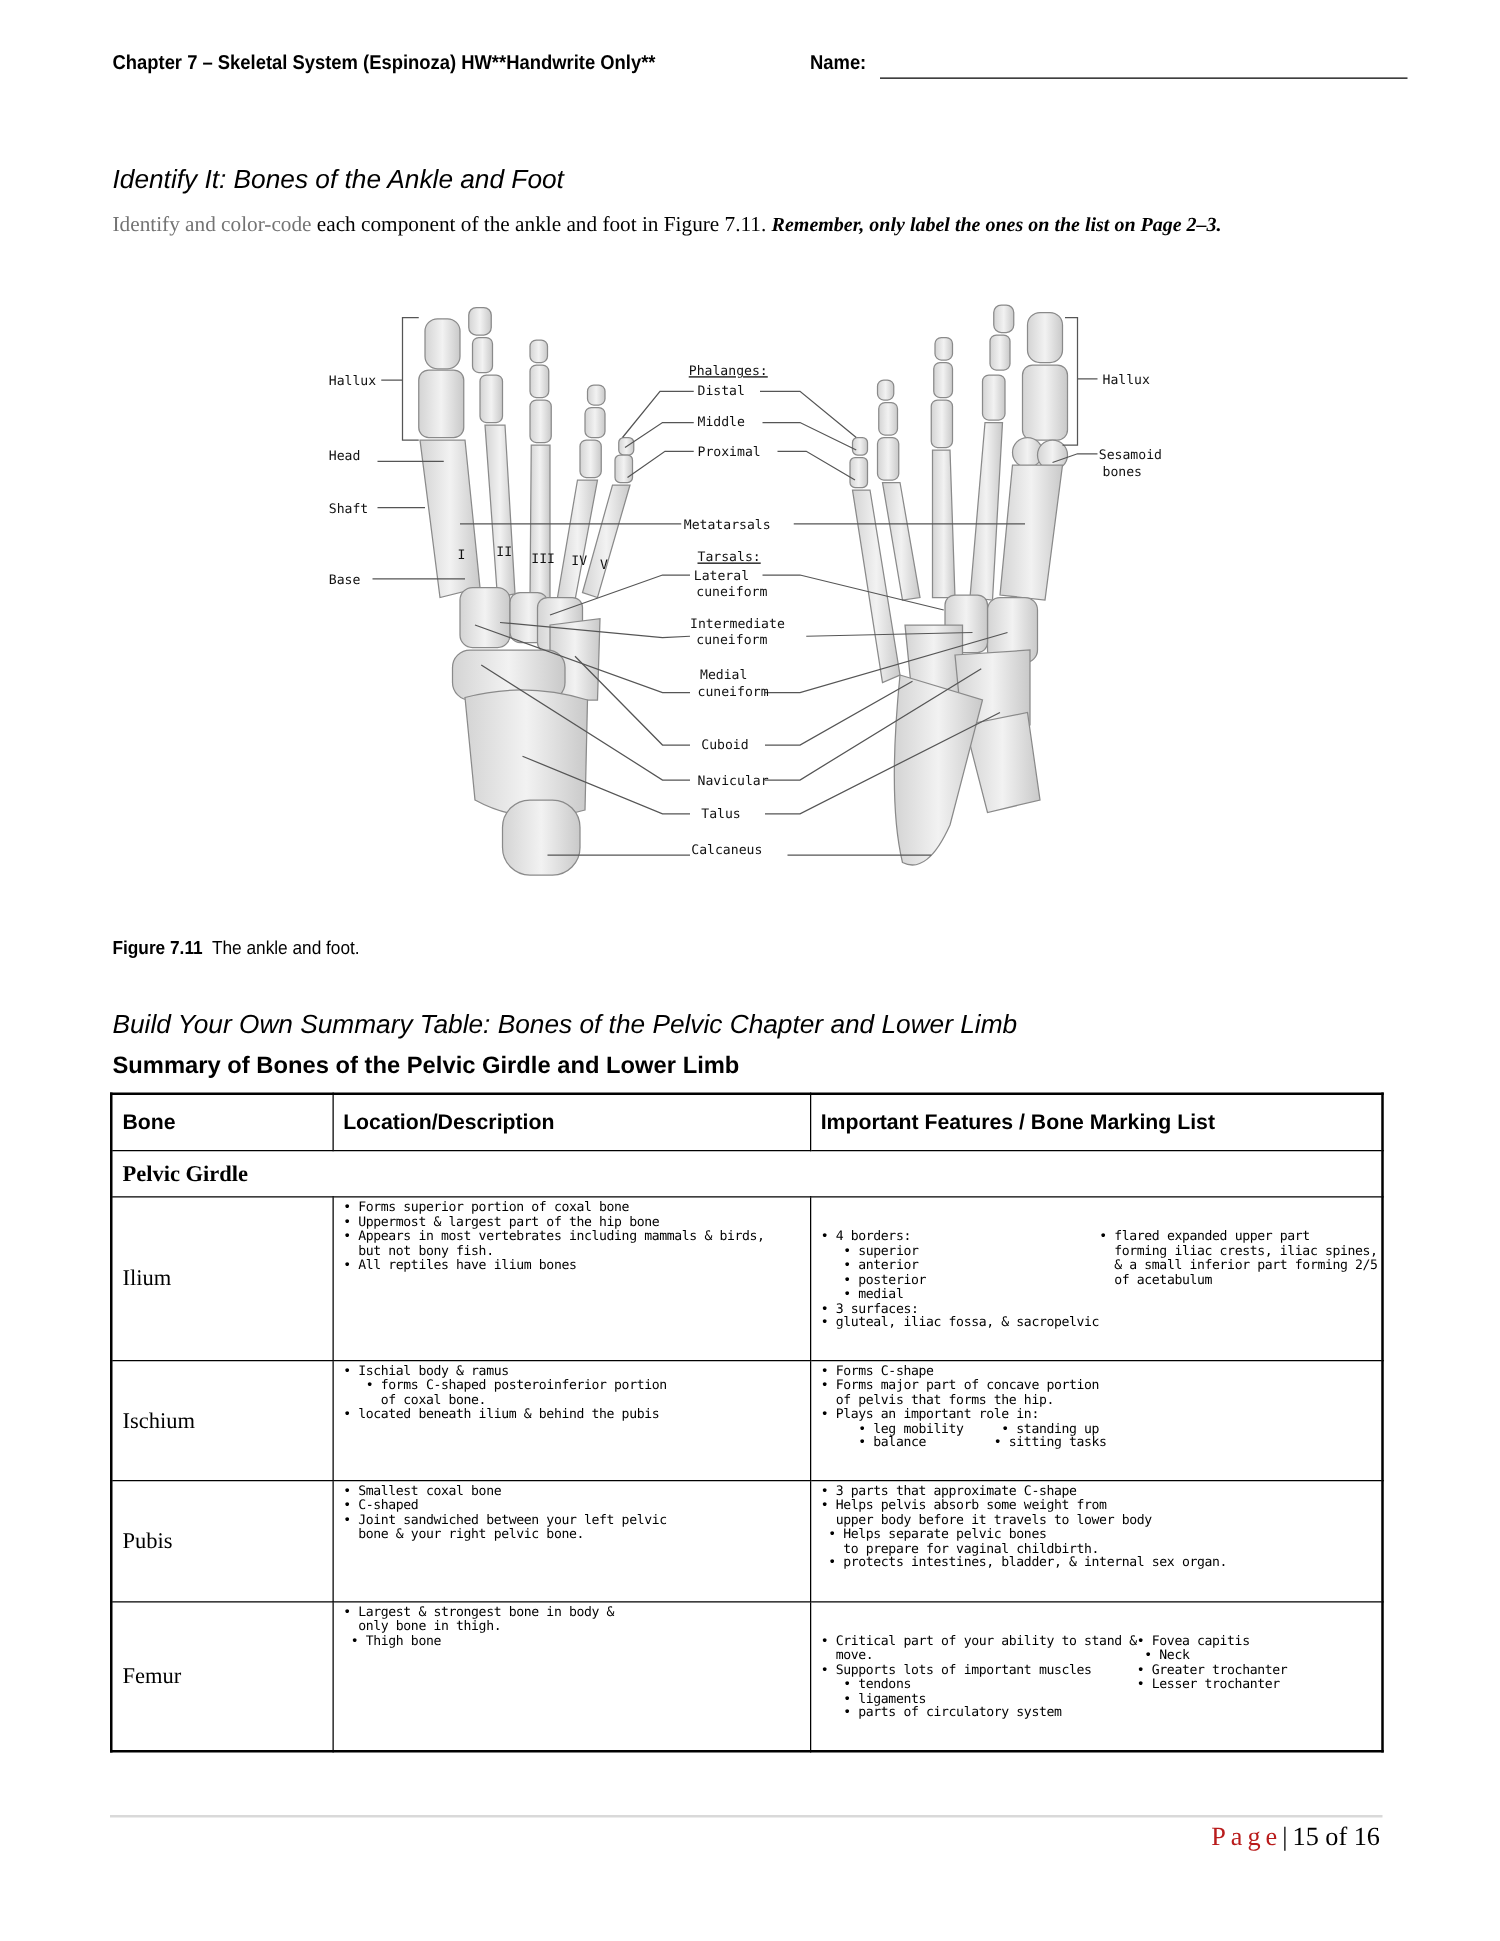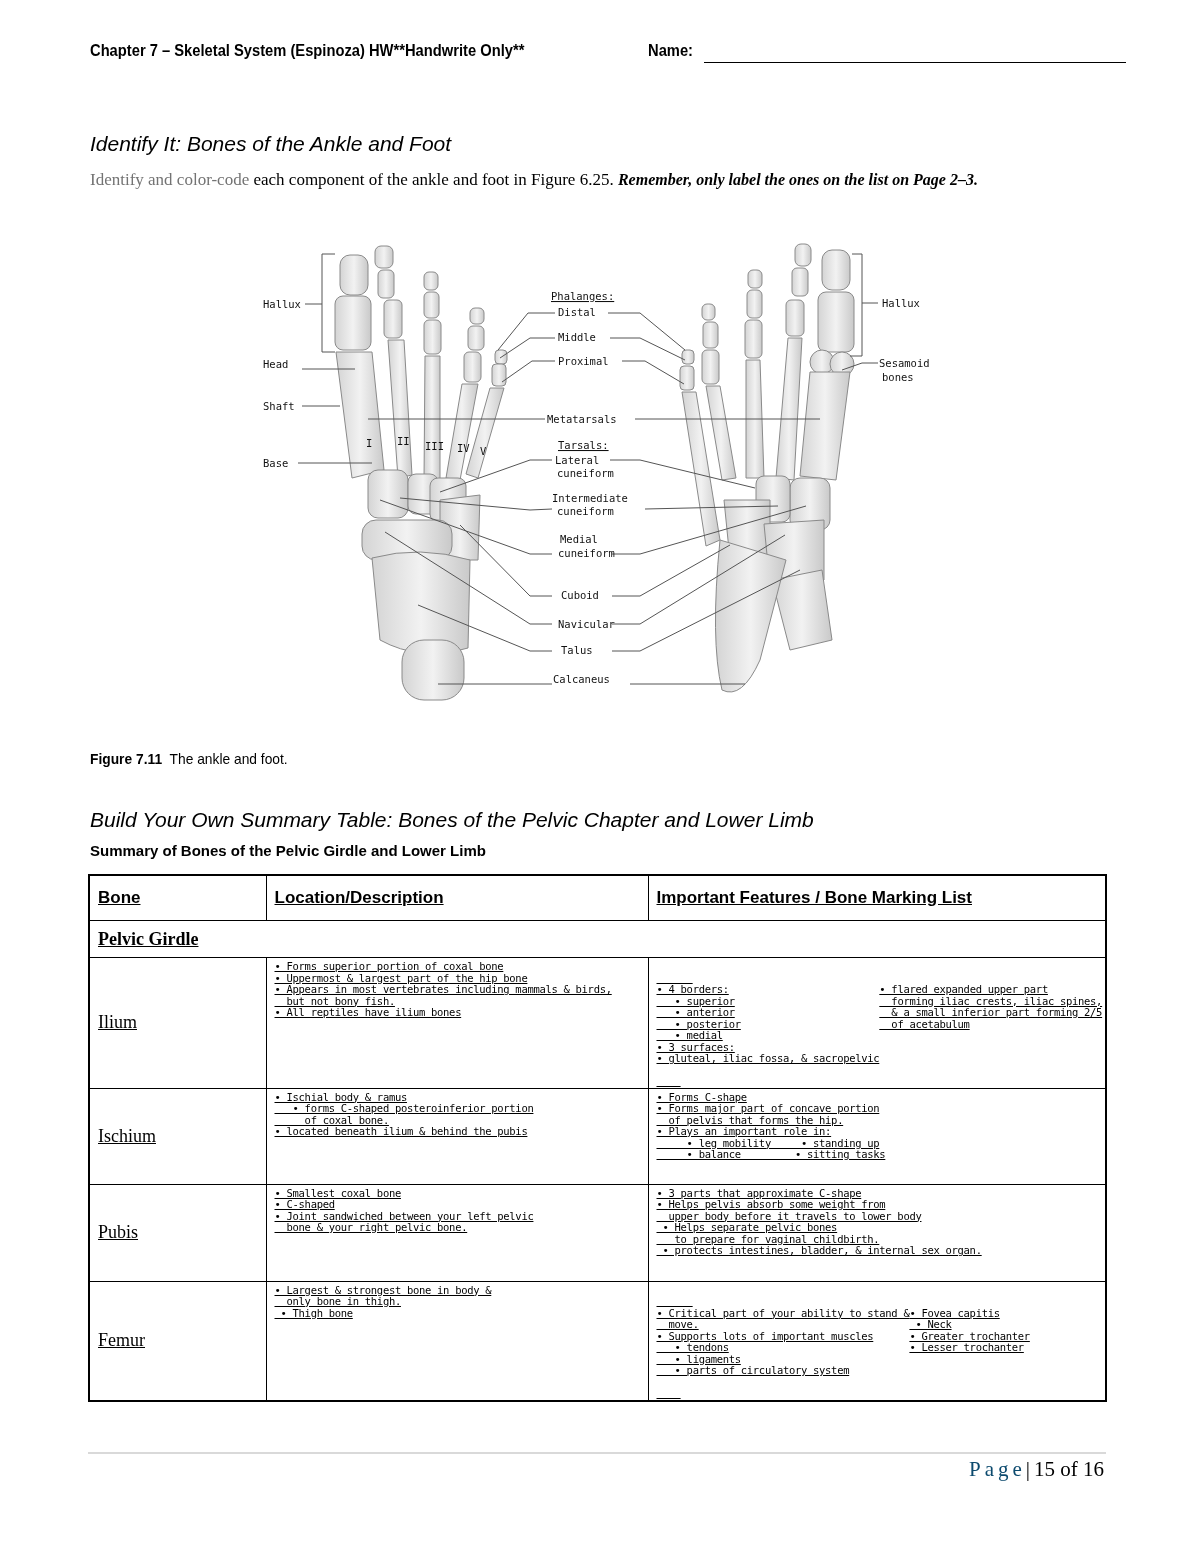--- a/index.html
+++ b/index.html
@@ -9,44 +9,44 @@
   .name-label { left:648px; top:42px; font-size:16px; font-weight:bold; transform:scaleX(0.92); transform-origin:left; }
   .name-line { left:704px; top:62px; width:422px; height:0; border-bottom:1.5px solid #000; }
   .sec-title { left:90px; top:132px; font-size:21px; font-style:italic; font-family:"Liberation Sans", sans-serif; white-space:nowrap; }
   .instr { left:90px; top:166px; width:1000px; font-family:"Liberation Serif", serif; font-size:17px; line-height:27px; }
   .instr .blue { color:#737373; }
   .instr .bi { font-weight:bold; font-style:italic; font-size:16px; }
   .figure { left:250px; top:236px; width:700px; height:470px; }
   .caption { left:90px; top:750px; font-size:15px; font-family:"Liberation Sans", sans-serif; transform:scaleX(0.92); transform-origin:left; white-space:nowrap;}
   .caption b { font-weight:bold; }
   .table-title { left:90px; top:808px; font-size:21px; font-style:italic; white-space:nowrap; }
-  .table-subtitle { left:90px; top:842px; font-size:15px; font-weight:bold; white-space:nowrap; }
+  .table-subtitle { left:90px; top:842px; font-size:19px; font-weight:bold; white-space:nowrap; }
   table.summary { position:absolute; left:88px; top:874px; width:1017px; border-collapse:collapse; border:2.5px solid #000; table-layout:fixed; }
-  table.summary td, table.summary th { border:1.5px solid #000; vertical-align:middle; padding:0 8px;text-decoration:underline; }
+  table.summary td, table.summary th { border:1.5px solid #000; vertical-align:middle; padding:0 8px; }
   table.summary th { text-align:left; font-size:17px; font-weight:bold; font-family:"Liberation Sans", sans-serif; height:44px; }
   .group-row td { font-family:"Liberation Serif", serif; font-weight:bold; font-size:18px; height:36px; }
   .bone-name { font-family:"Liberation Serif", serif; font-size:18px; }
   .hw { font-family:"DejaVu Sans Mono", monospace; font-size:10.5px; line-height:11.5px; letter-spacing:-0.3px; transform:scaleX(1); white-space:pre; vertical-align:top !important; padding-top:3px !important; overflow:hidden; }
   .hw-wrap { display:flex; }
   .footer-line { left:88px; top:1452px; width:1018px; height:0; border-top:2px solid #d9d9d9; }
   .footer { right:96px; top:1457px; font-family:"Liberation Serif", serif; font-size:21px; white-space:nowrap; }
-  .footer .pg { color:#0c4a6e; letter-spacing:4px; }
+  .footer .pg { color:#b91c1c; letter-spacing:4px; }
   .footer .sep { color:#000; margin:0 4px 0 0; }
   .lbl { font-family:"DejaVu Sans Mono", monospace; font-size:10.5px; fill:#111; }
 </style>
 </head>
 <body>
 
 <div class="abs header">Chapter 7 – Skeletal System (Espinoza) HW**Handwrite Only**</div>
 <div class="abs name-label">Name:</div>
 <div class="abs name-line"></div>
 
 <div class="abs sec-title">Identify It: Bones of the Ankle and Foot</div>
 <div class="abs instr">
-  <span class="blue">Identify and color-code</span><span> each component of the ankle and foot in Figure 6.25. </span><span class="bi">Remember, only label the ones on the list on Page 2–3.</span>
+  <span class="blue">Identify and color-code</span><span> each component of the ankle and foot in Figure 7.11. </span><span class="bi">Remember, only label the ones on the list on Page 2–3.</span>
 </div>
 
 <svg class="abs figure" viewBox="250 236 700 470" width="700" height="470">
   <defs>
     <linearGradient id="bone" x1="0" x2="1">
       <stop offset="0" stop-color="#d4d4d4"></stop>
       <stop offset="0.5" stop-color="#f2f2f2"></stop>
       <stop offset="1" stop-color="#c9c9c9"></stop>
     </linearGradient>
   </defs>

